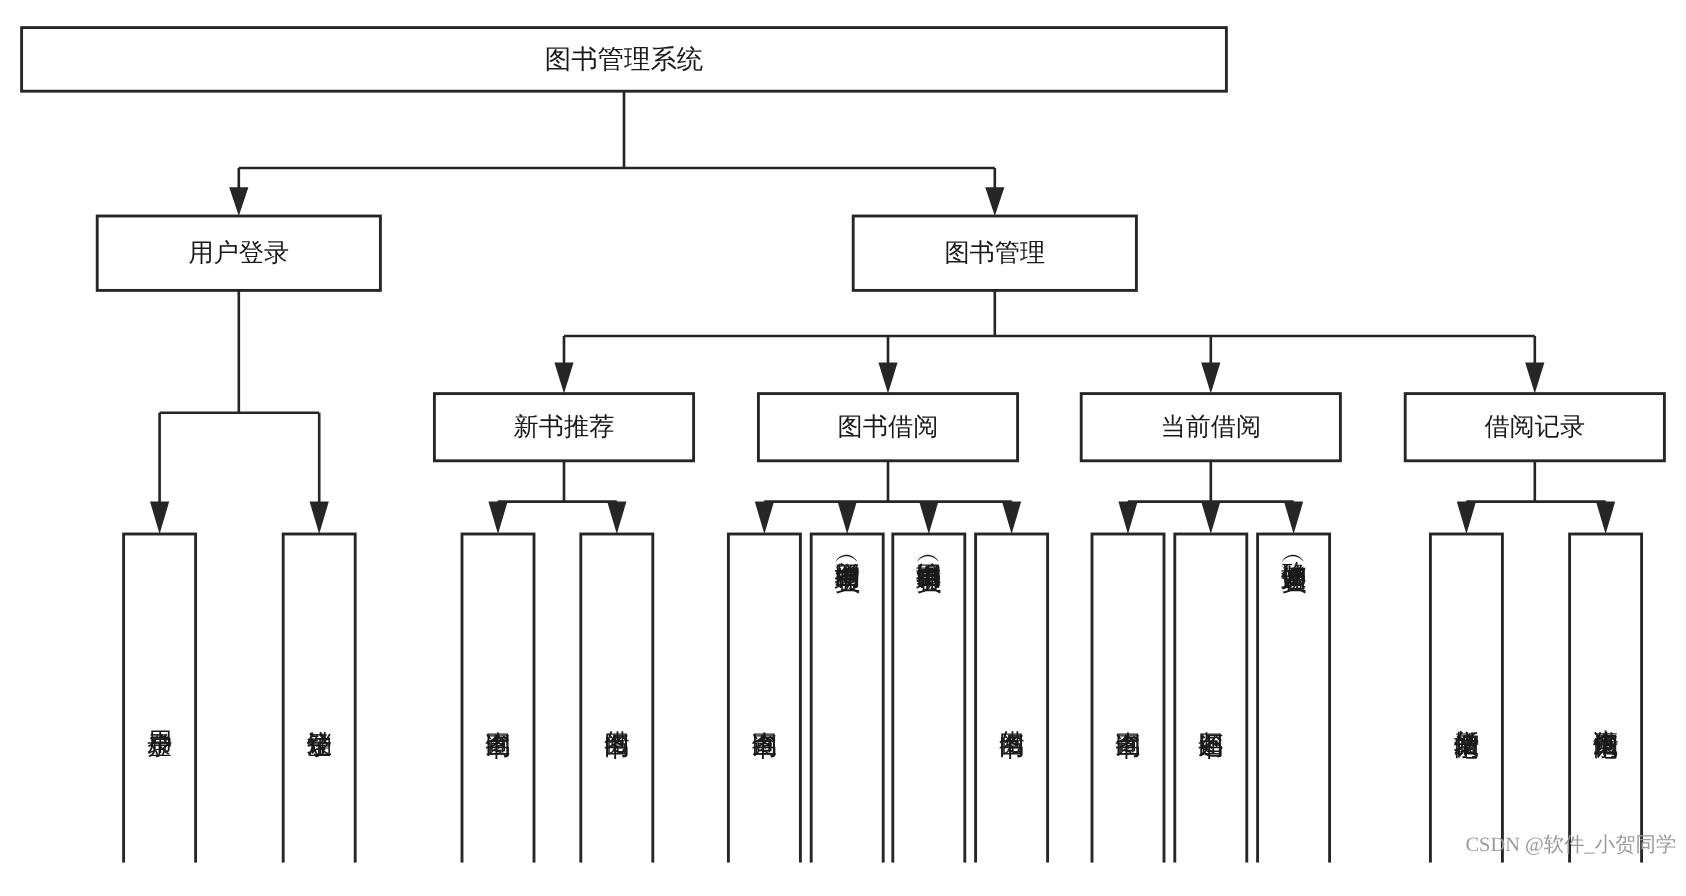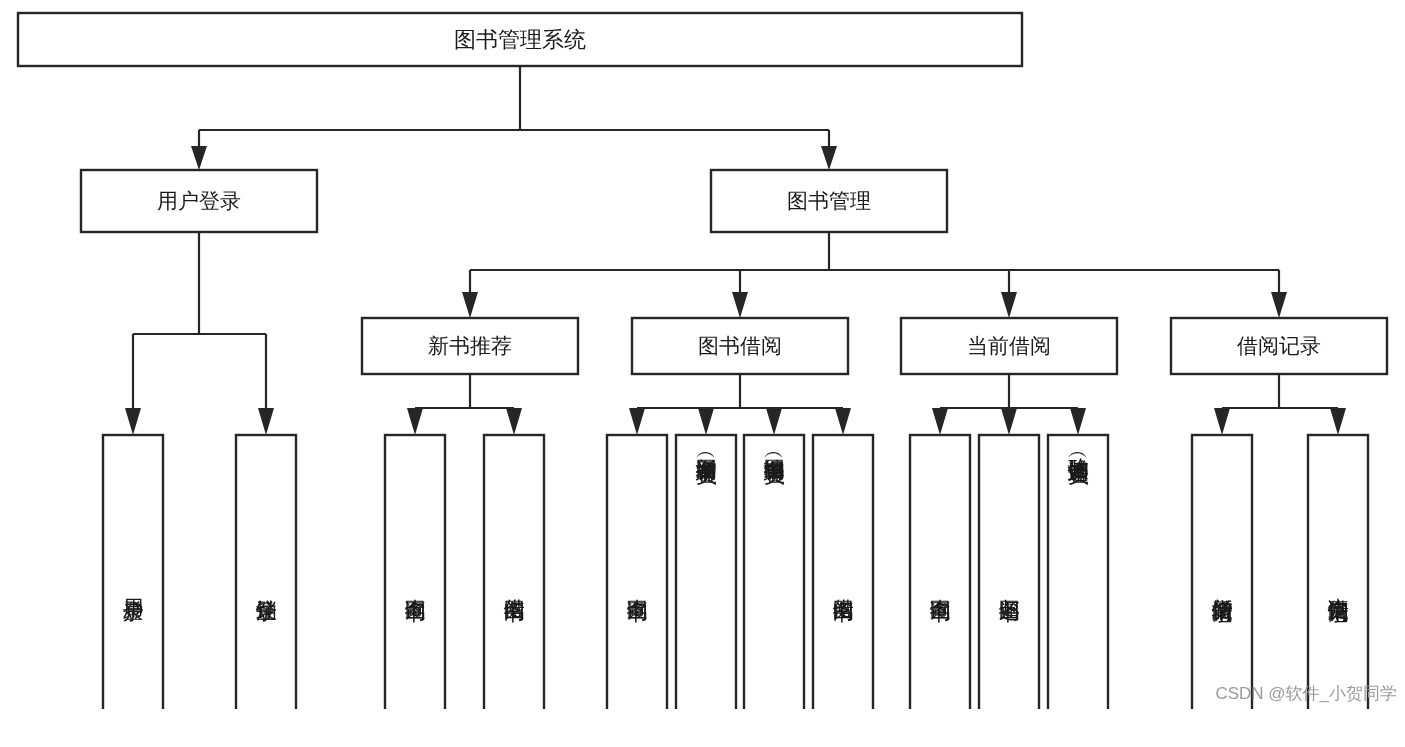--- a/index.html
+++ b/index.html
@@ -10,20 +10,21 @@
   }
   body {
     font-family: "DejaVu Sans", "Liberation Sans", sans-serif;
   }
   #diagram-root {
     position: relative;
     width: 1405px;
     height: 709px;
     background: #ffffff;
     overflow: hidden;
+    margin-top: 10px;
   }
   svg#flow-svg {
     position: absolute;
     top: 0;
     left: 0;
     width: 1405px;
     height: 747px;
     display: block;
   }
   .node-box {
@@ -62,21 +63,21 @@
     color: #1a1a1a;
     letter-spacing: 1px;
     white-space: nowrap;
     pointer-events: none;
     text-align: center;
   }
   .watermark {
     position: absolute;
     right: 8px;
     bottom: 4px;
-    font-family: Liberation Sans, sans-serif;
+    font-family: Liberation Serif, serif;
     font-size: 17px;
     color: #9a9a9a;
     white-space: nowrap;
     user-select: none;
   }
 </style>
 </head>
 <body>
 
 <div id="diagram-root">

